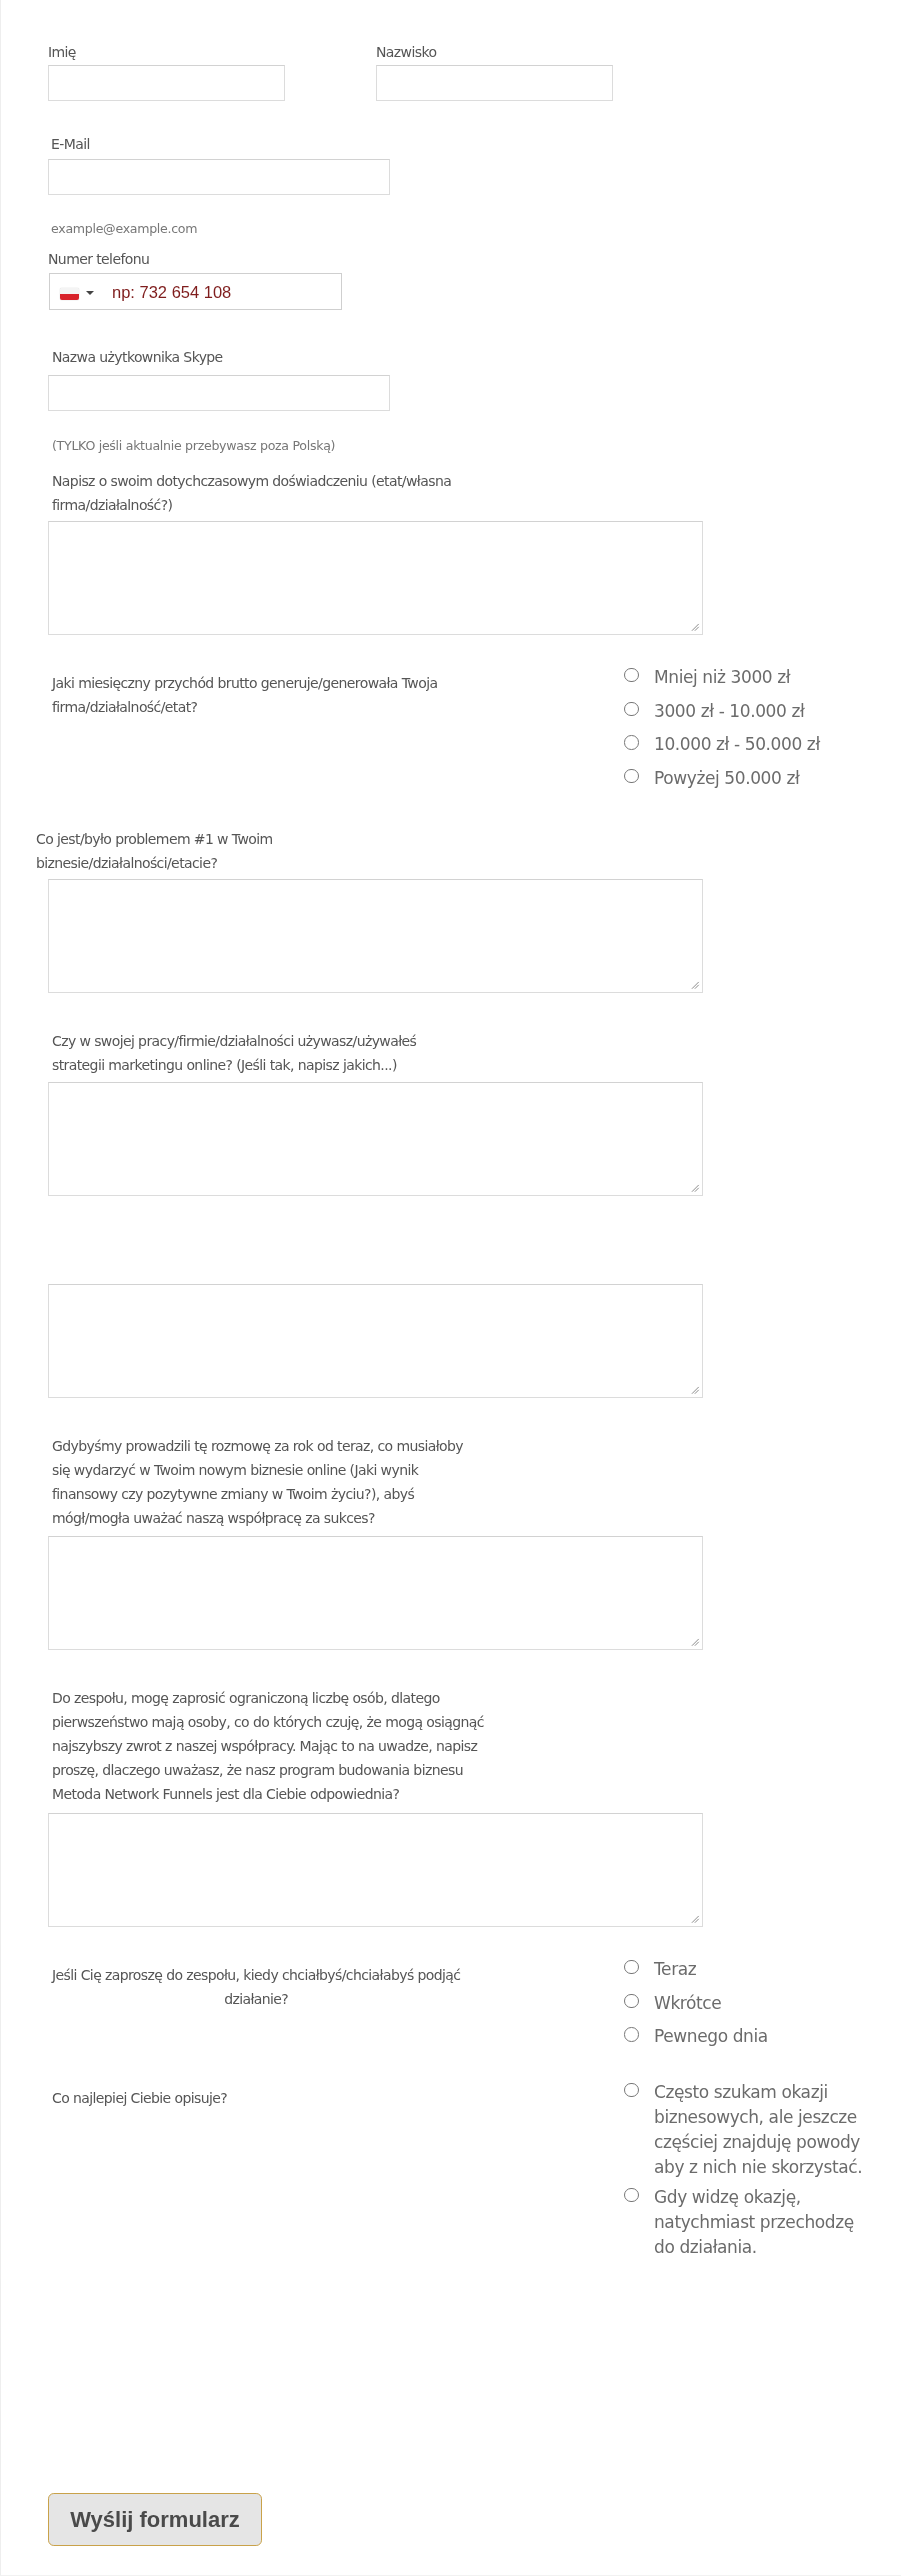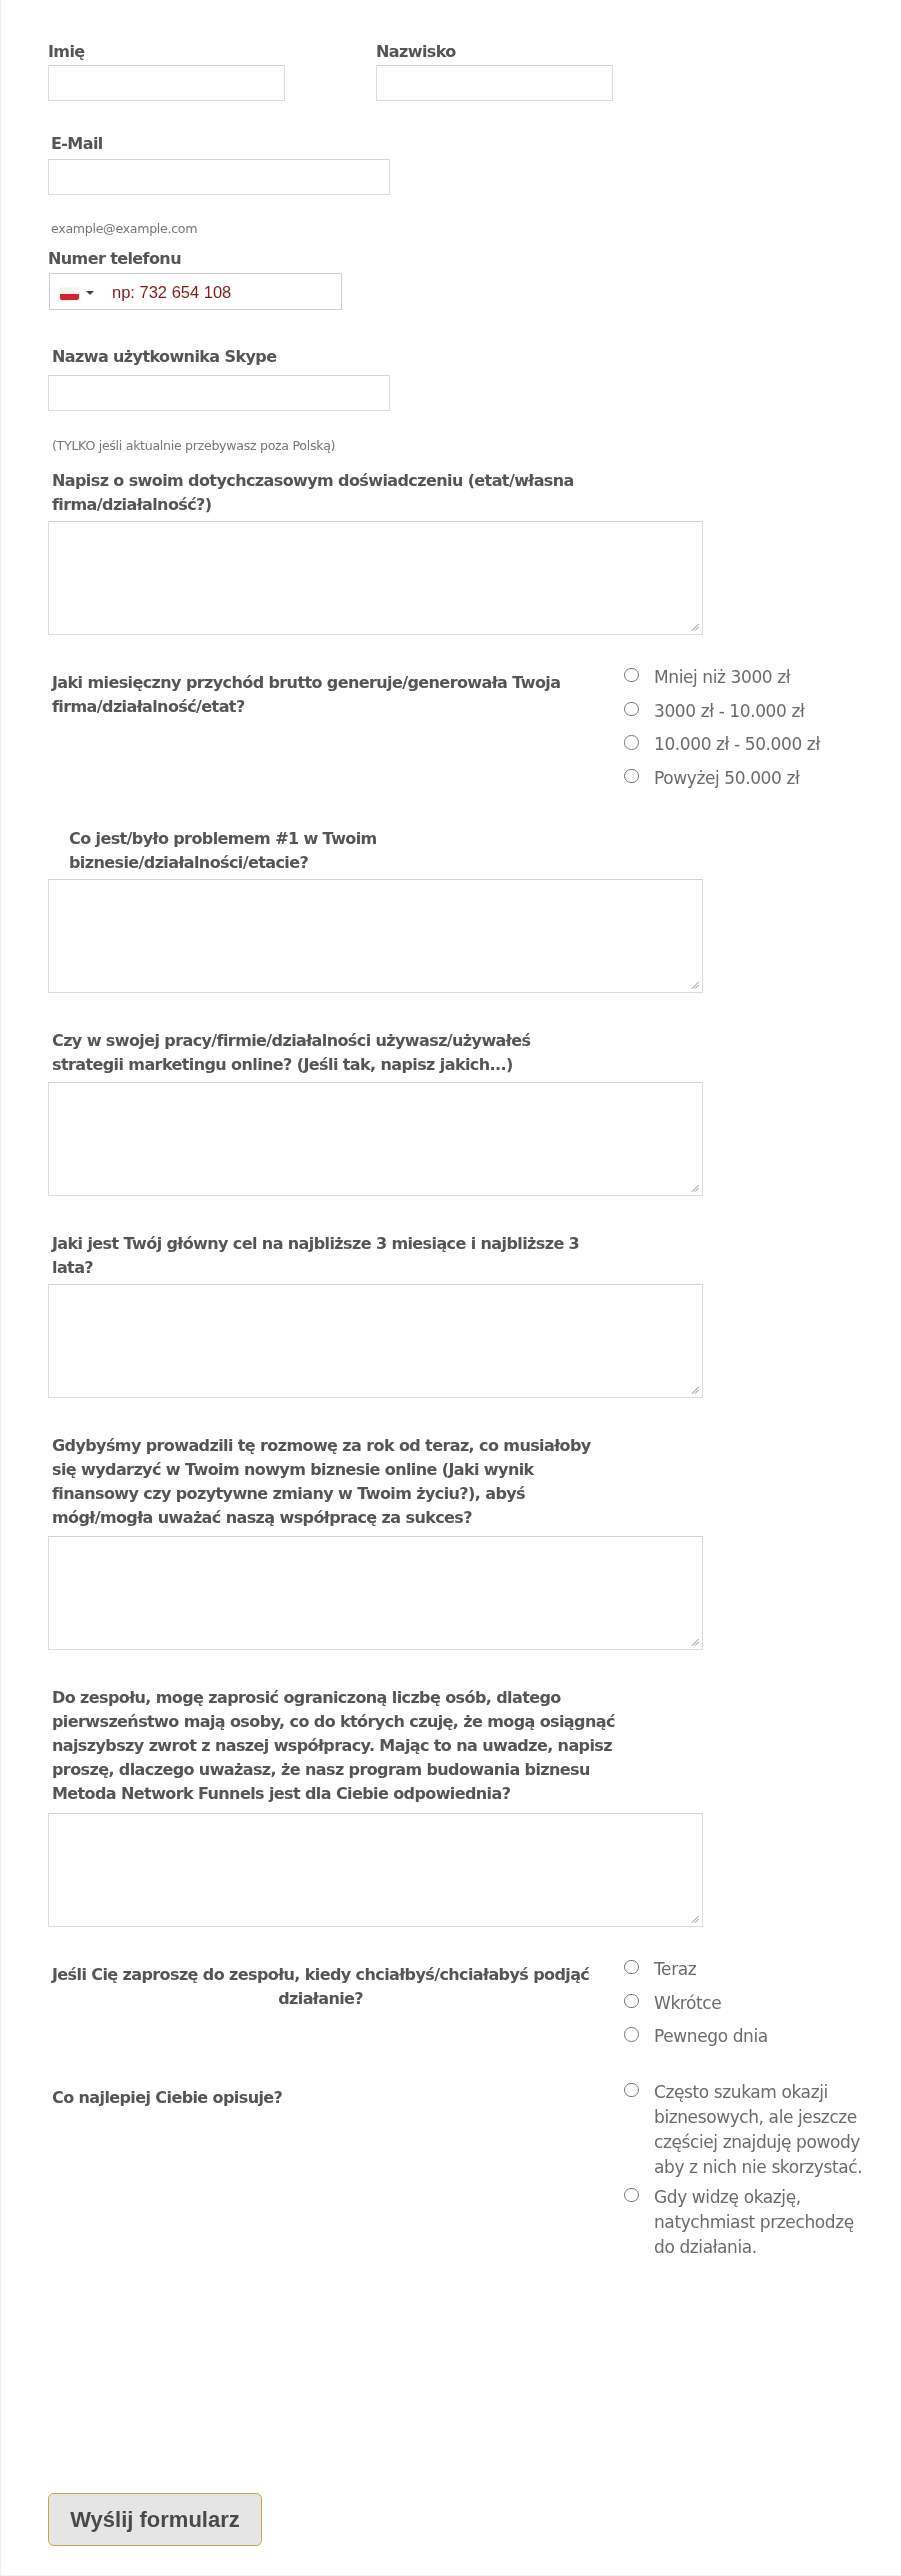--- a/index.html
+++ b/index.html
@@ -1,20 +1,20 @@
 <!DOCTYPE html>
 <html><head>
   <meta charset="utf-8">
   <style>
     * { box-sizing: border-box; margin: 0; padding: 0; }
     html, body { width: 901px; height: 2576px; background: #ffffff; overflow: hidden; }
     body { font-family: "Liberation Sans", sans-serif; color: #555555; position: relative; }
     .frame { position: absolute; left: 0; top: 0; width: 901px; height: 2576px; border-left: 1px solid #eeeeee; border-bottom: 1px solid #f2f2f2; }
 
-    .label { position: absolute; font-family: "DejaVu Sans", sans-serif; font-weight: bold; font-size: 16px; color: #555555; letter-spacing: -0.6px; line-height: 24px; }
+    .label { position: absolute; font-family: "DejaVu Sans", sans-serif; font-weight: normal; font-size: 14px; color: #555555; letter-spacing: -0.6px; line-height: 24px; }
     .sublabel { position: absolute; font-family: "DejaVu Sans", sans-serif; font-size: 12.6px; color: #777777; letter-spacing: -0.3px; margin-top: 21px; }
 
     .input { position: absolute; height: 36px; border: 1.9px solid #dcdcdc; border-top-color: #d2d2d2; background: #fff; }
     .textarea { position: absolute; border: 1.9px solid #dcdcdc; border-top-color: #d2d2d2; background: #fff; }
     .resize { position: absolute; right: 1.9px; bottom: 1.9px; width: 9.7px; height: 9.7px; }
 
     .phone { position: absolute; left: 48px; top: 273px; width: 293px; height: 37px; border: 1px solid #cfcfcf; background: #fff; }
     .flag { position: absolute; left: 9.7px; top: 13.6px; width: 19.4px; height: 12.6px; border-radius: 1.9px; overflow: hidden; box-shadow: 0 0 1px #aaa; }
     .flag .w { height: 50%; background: #f4f4f4; }
     .flag .r { height: 50%; background: #d8222a; }
@@ -85,44 +85,40 @@
     <div class="radio">
         <span class="circle"></span>
         <span class="txt">10.000 zł - 50.000 zł</span>
       </div>
     <div class="radio">
         <span class="circle"></span>
         <span class="txt">Powyżej 50.000 zł</span>
       </div>
   </div>
 
-  <div class="label" style="left:68px;top:827px;">
+  <div class="label" style="left:35px;top:827px;">
     <div>Co jest/było problemem #1 w Twoim</div>
     <div>biznesie/działalności/etacie?</div>
   </div>
   <div class="textarea" style="left:47px;top:879px;width:655px;height:114px;">
     <svg class="resize" viewBox="0 0 10 10">
         <path d="M9 2 L2 9 M9 5 L5 9" stroke="#888" stroke-width="1"></path>
       </svg>
   </div>
 
   <div class="label" style="left:51px;top:1029px;">
     <div>Czy w swojej pracy/firmie/działalności używasz/używałeś</div>
     <div>strategii marketingu online? (Jeśli tak, napisz jakich...)</div>
   </div>
   <div class="textarea" style="left:47px;top:1082px;width:655px;height:114px;">
     <svg class="resize" viewBox="0 0 10 10">
         <path d="M9 2 L2 9 M9 5 L5 9" stroke="#888" stroke-width="1"></path>
       </svg>
   </div>
 
-  <div class="label" style="left:51px;top:1232px;">
-    <div>Jaki jest Twój główny cel na najbliższe 3 miesiące i najbliższe 3</div>
-    <div>lata?</div>
-  </div>
   <div class="textarea" style="left:47px;top:1284px;width:655px;height:114px;">
     <svg class="resize" viewBox="0 0 10 10">
         <path d="M9 2 L2 9 M9 5 L5 9" stroke="#888" stroke-width="1"></path>
       </svg>
   </div>
 
   <div class="label" style="left:51px;top:1434px;">
     <div>Gdybyśmy prowadzili tę rozmowę za rok od teraz, co musiałoby</div>
     <div>się wydarzyć w Twoim nowym biznesie online (Jaki wynik</div>
     <div>finansowy czy pozytywne zmiany w Twoim życiu?), abyś</div>

